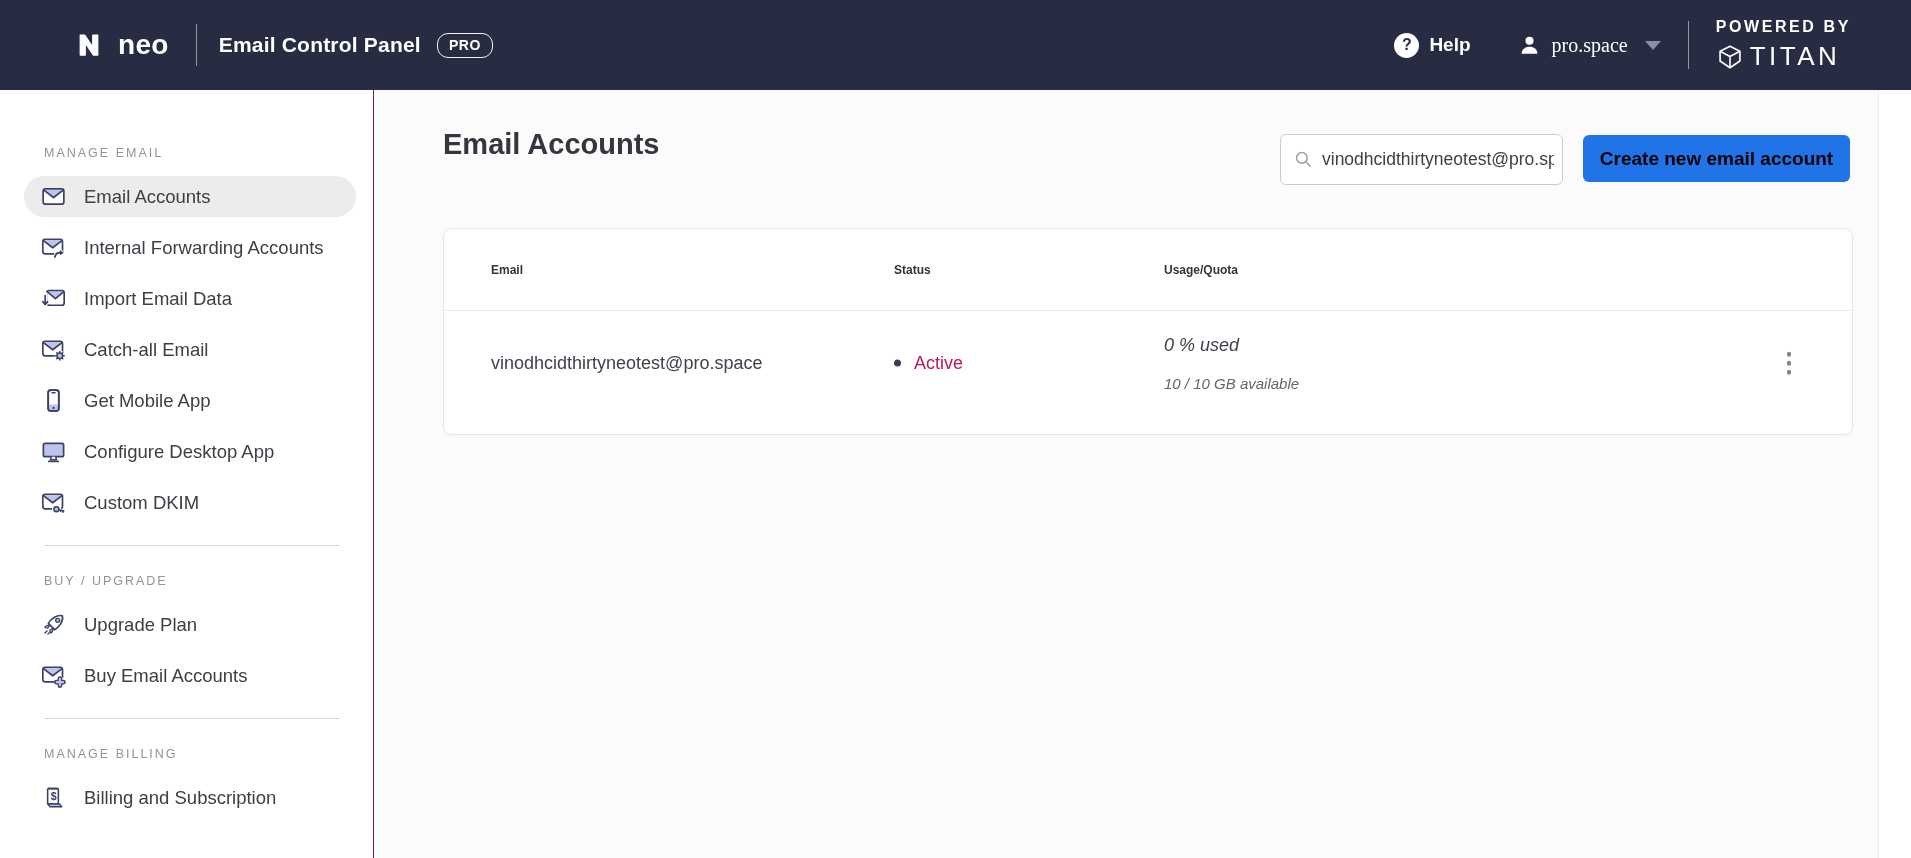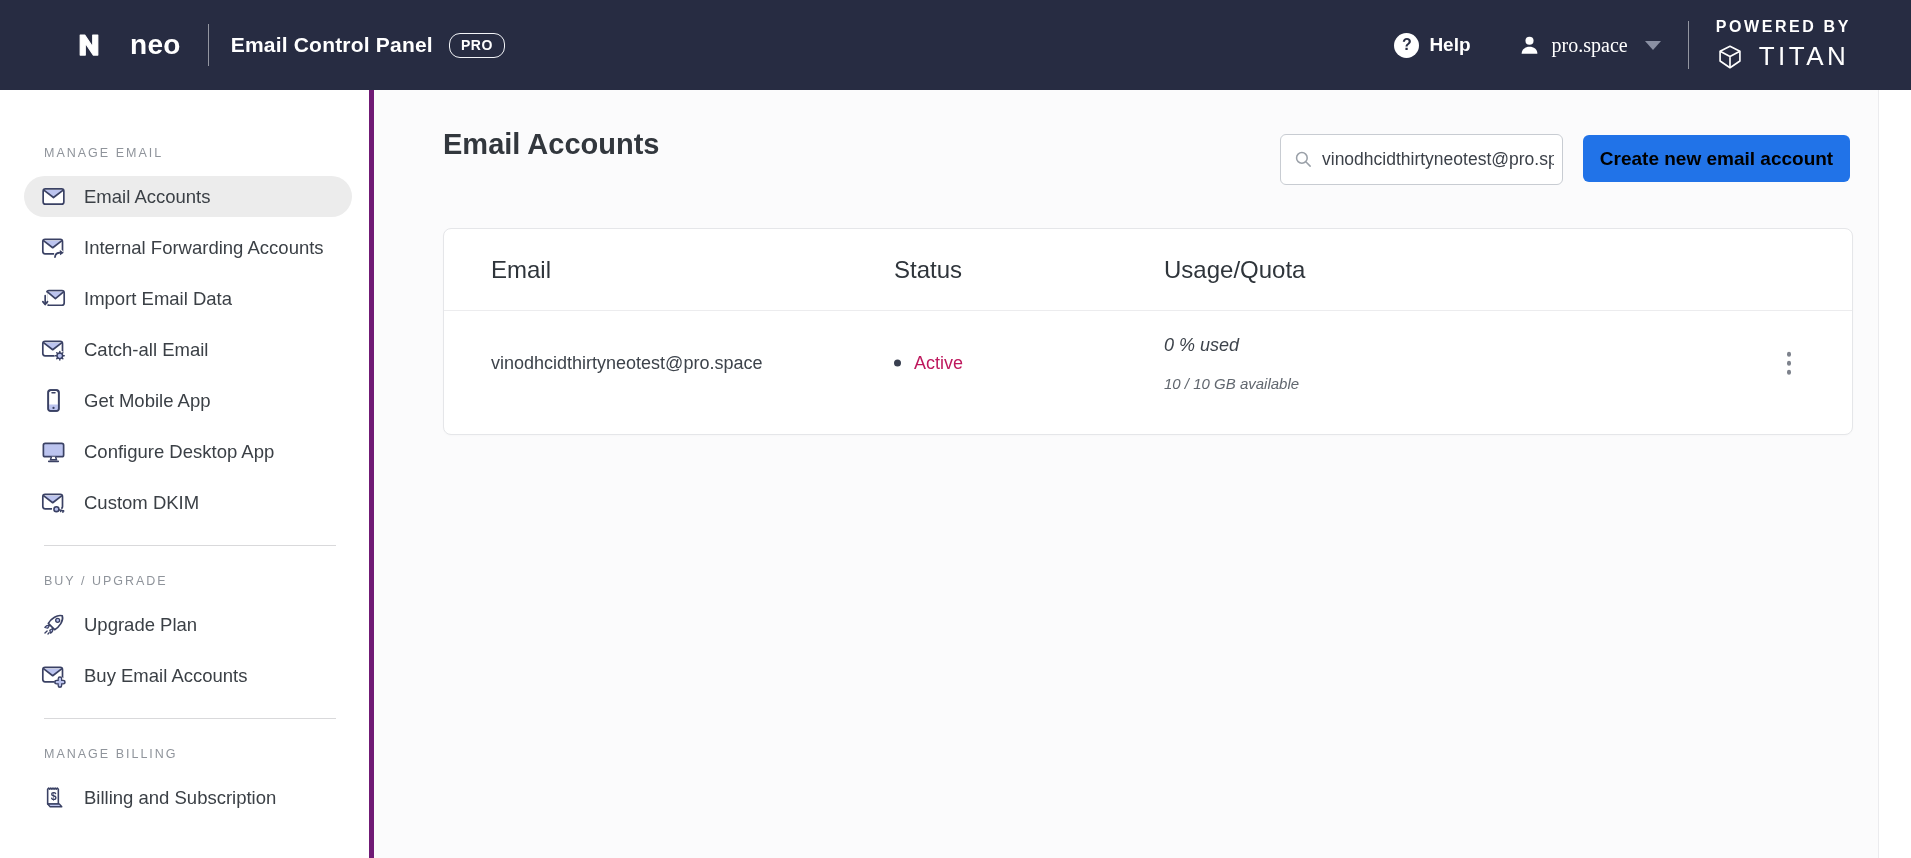--- a/index.html
+++ b/index.html
@@ -3,42 +3,42 @@
 <meta charset="utf-8">
 <style>
   * { margin:0; padding:0; box-sizing:border-box; }
   html,body { background:#ffffff; }
   body { font-family:"Liberation Sans", sans-serif; }
   .app { position:relative; width:1911px; height:858px; background:#fbfbfc; overflow:hidden; }
 
   
   .topbar { position:absolute; top:0; left:0; width:100%; height:90px; background:#272c42;
             display:flex; align-items:center; padding:0 60px 0 74px; color:#fff; z-index:5; }
-  .brand { display:flex; align-items:center; gap:26px; cursor:pointer; }
+  .brand { display:flex; align-items:center; gap:14px; cursor:pointer; }
   .neo-text { font-size:28px; font-weight:700; letter-spacing:.3px; }
   .hdr-div { width:1px; height:42px; background:rgba(255,255,255,.5); margin:0 22px 0 27px; }
   .app-title { font-size:21px; font-weight:700; letter-spacing:.2px; }
   .pro-badge { margin-left:16px; border:1.5px solid #f2f4f8; border-radius:11px; padding:3px 11px 4px;
                font-size:14px; font-weight:600; letter-spacing:.6px; }
   .spacer { flex:1; }
   .help-wrap { display:flex; align-items:center; gap:10px; font-size:19px; font-weight:600; cursor:pointer; }
   .help-icon { width:25px; height:25px; border-radius:50%; background:#fff; color:#272c42;
                font-weight:700; font-size:16px; display:flex; align-items:center; justify-content:center; }
   .account { display:flex; align-items:center; gap:10px; margin-left:46px; font-size:20px; cursor:pointer;font-family:Liberation Serif, serif; }
   .chev { width:0; height:0; border-left:8px solid transparent; border-right:8px solid transparent;
           border-top:9px solid #8a90a3; margin-left:7px; }
   .hdr-div2 { width:1px; height:48px; background:rgba(255,255,255,.5); margin:0 27px; }
   .powered { display:flex; flex-direction:column; gap:5px; }
   .powered-label { font-size:16px; font-weight:700; letter-spacing:2.6px; }
-  .titan-row { display:flex; align-items:center; gap:15px; }
+  .titan-row { display:flex; align-items:center; gap:6px; }
   .titan-text { font-size:26px; letter-spacing:3.5px; font-weight:400; }
 
   
   .body { position:absolute; top:90px; left:0; right:0; bottom:0; display:flex; }
-  .sidebar { width:374px; background:#fff; border-right:5px solid #701a75; padding:56px 17px 12px 24px; flex-shrink:0; }
+  .sidebar { width:374px; background:#fff; border-right:1px solid #701a75; padding:56px 17px 12px 24px; flex-shrink:0; }
   .section-label { font-size:12.5px; letter-spacing:2px; color:#8f949b; margin:0 0 16px 20px; }
   .nav-item { display:flex; align-items:center; gap:17px; height:41px; padding:0 10px 0 16px;
               margin-bottom:10px; border-radius:21px; font-size:18.5px; color:#3b4046; cursor:pointer; }
   .nav-item.active { background:#ececec; }
   .nav-item svg { width:27px; height:27px; flex-shrink:0; }
   .side-div { border-top:1px solid #d9d9db; margin:22px 16px 28px 20px; }
 
   
   .main { flex:1; position:relative; background:#fbfbfc; }
   .page-title { position:absolute; left:69px; top:38px; font-size:29px; font-weight:700; color:#32373d; }
@@ -46,21 +46,21 @@
                 border:1px solid #c8ccd2; border-radius:6px; display:flex; align-items:center;
                 padding:0 8px 0 13px; gap:9px; }
   .search-box input { border:none; outline:none; flex:1; min-width:0; font-size:17.5px; color:#3c4149;
                       font-family:inherit; background:transparent; }
   .create-btn { position:absolute; left:1209px; top:45px; width:267px; height:47px; background:#2173e8;
                 color:#000000; border:none; border-radius:6px; font-size:19px; font-weight:600;
                 font-family:inherit; cursor:pointer; }
   .card { position:absolute; left:69px; top:138px; width:1410px; height:207px; background:#fff;
           border:1px solid #e5e6e9; border-radius:8px; box-shadow:0 1px 2px rgba(0,0,0,.02); }
   .thead { position:relative; height:82px; border-bottom:1px solid #ececee; }
-  .th { position:absolute; top:50%; transform:translateY(-50%); font-size:24px; font-weight:400; color:#2f353b; }
+  .th { position:absolute; top:50%; transform:translateY(-50%); font-size:12px; font-weight:700; color:#2f353b; }
   .th-email { left:47px; } .th-status { left:450px;text-align:center; } .th-usage { left:720px; }
   .trow { position:relative; height:124px; }
   .cell-email { position:absolute; left:47px; top:52px; transform:translateY(-50%); font-size:18px; color:#3d434b; }
   .cell-status { position:absolute; left:450px; top:52px; transform:translateY(-50%); display:flex;
                  align-items:center; gap:13px; font-size:18px; color:#be185d; }
   .dot { width:7px; height:7px; border-radius:50%; background:#394050; }
   .cell-usage { position:absolute; left:720px; top:52px; transform:translateY(-50%);font-style:italic; }
   .usage-main { font-size:18px; color:#3d434b; }
   .usage-sub { font-size:15px; color:#61676f; margin-top:19px; }
   .kebab { position:absolute; right:52px; top:52px; transform:translateY(-50%); display:flex;

